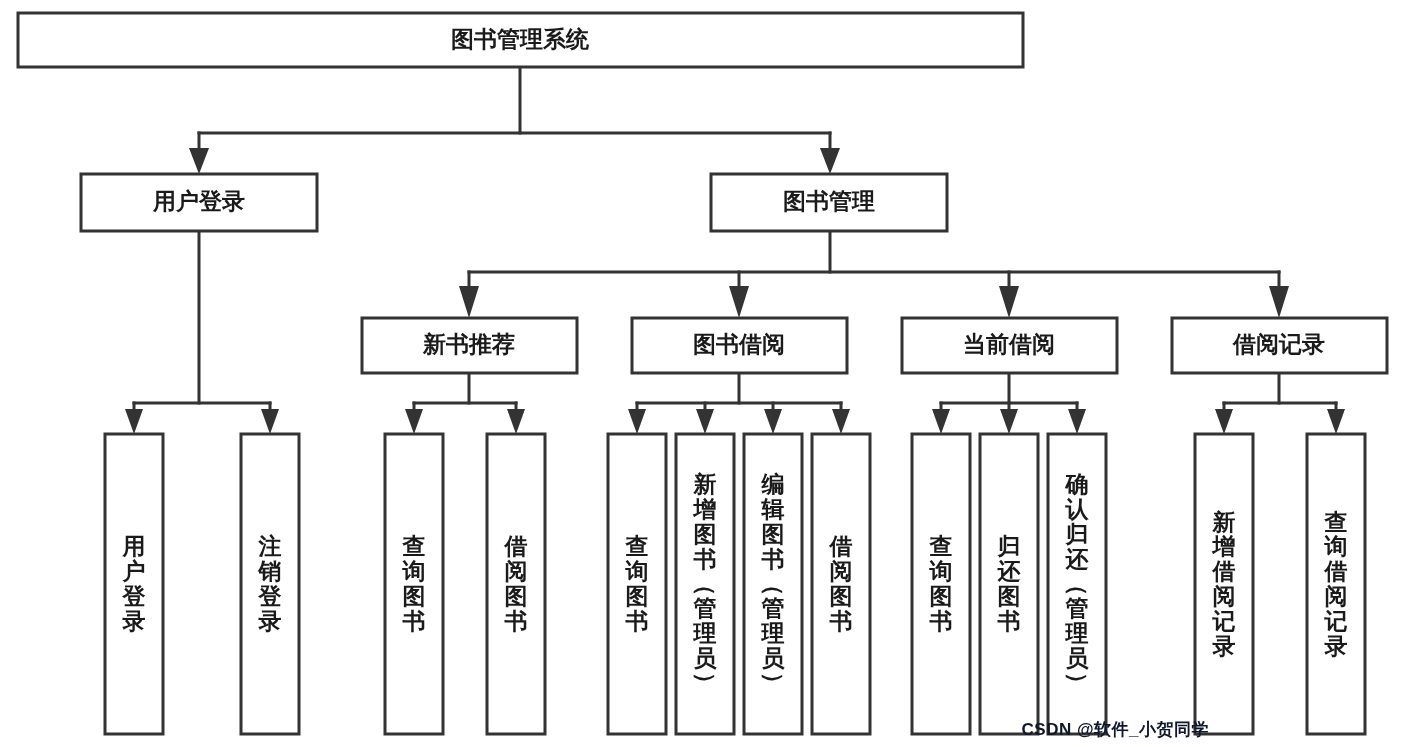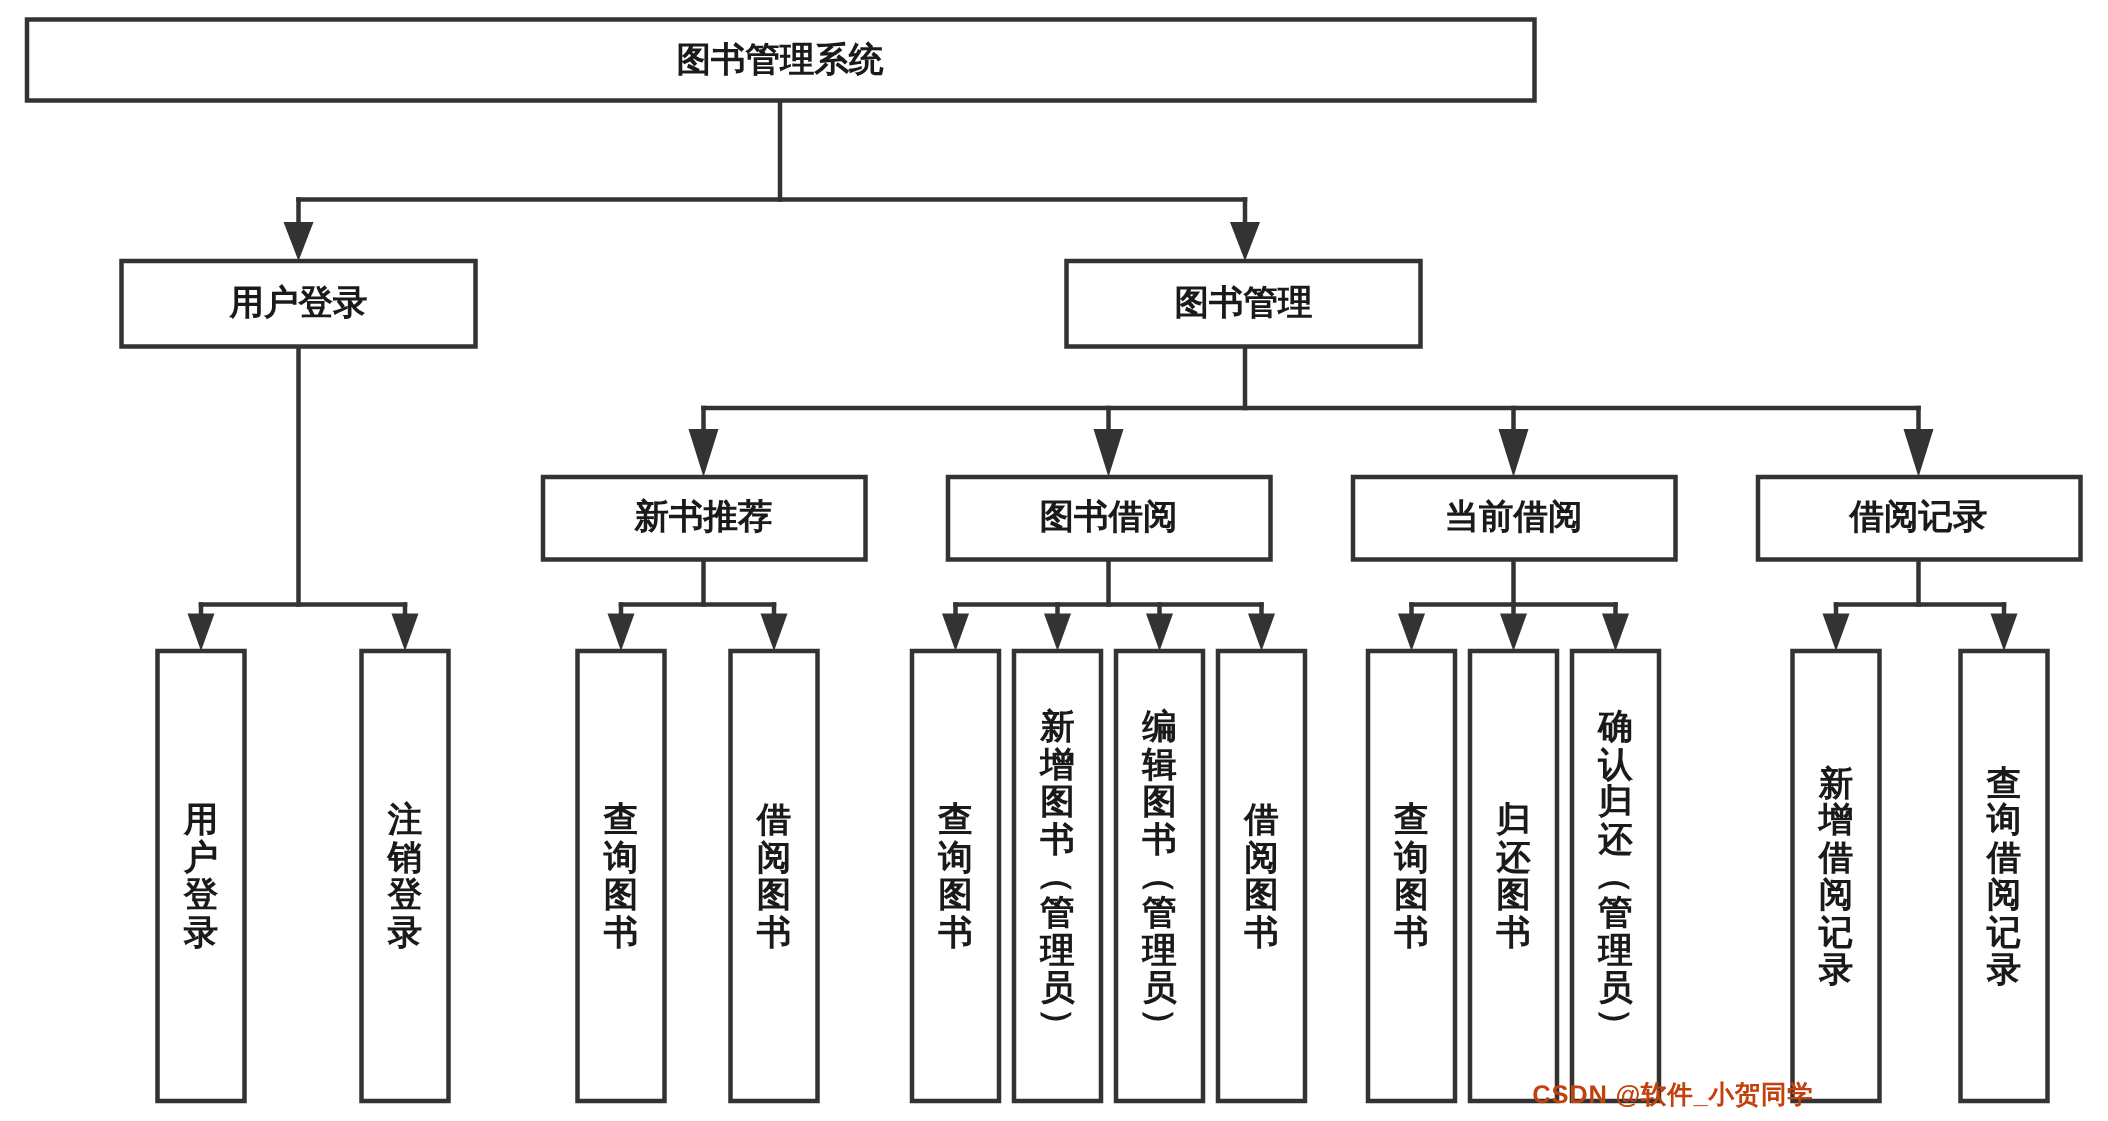--- a/index.html
+++ b/index.html
@@ -45,21 +45,21 @@
     fill: #1a1a1a;
     font-family: "Liberation Sans", "DejaVu Sans", sans-serif;
     font-size: 23px;
     text-anchor: middle;
     dominant-baseline: middle;
   }
   .watermark {
     position: absolute;
     right: 8px;
     bottom: 6px;
-    color: #c2410c;
+    color: #0f172a;
     font-size: 17px;
     font-family: "Liberation Sans", "DejaVu Sans", sans-serif;
     white-space: nowrap;
     letter-spacing: 0.5px;
   }
   .vert-box-text {
     position: absolute;
     display: flex;
     flex-direction: column;
     align-items: center;

